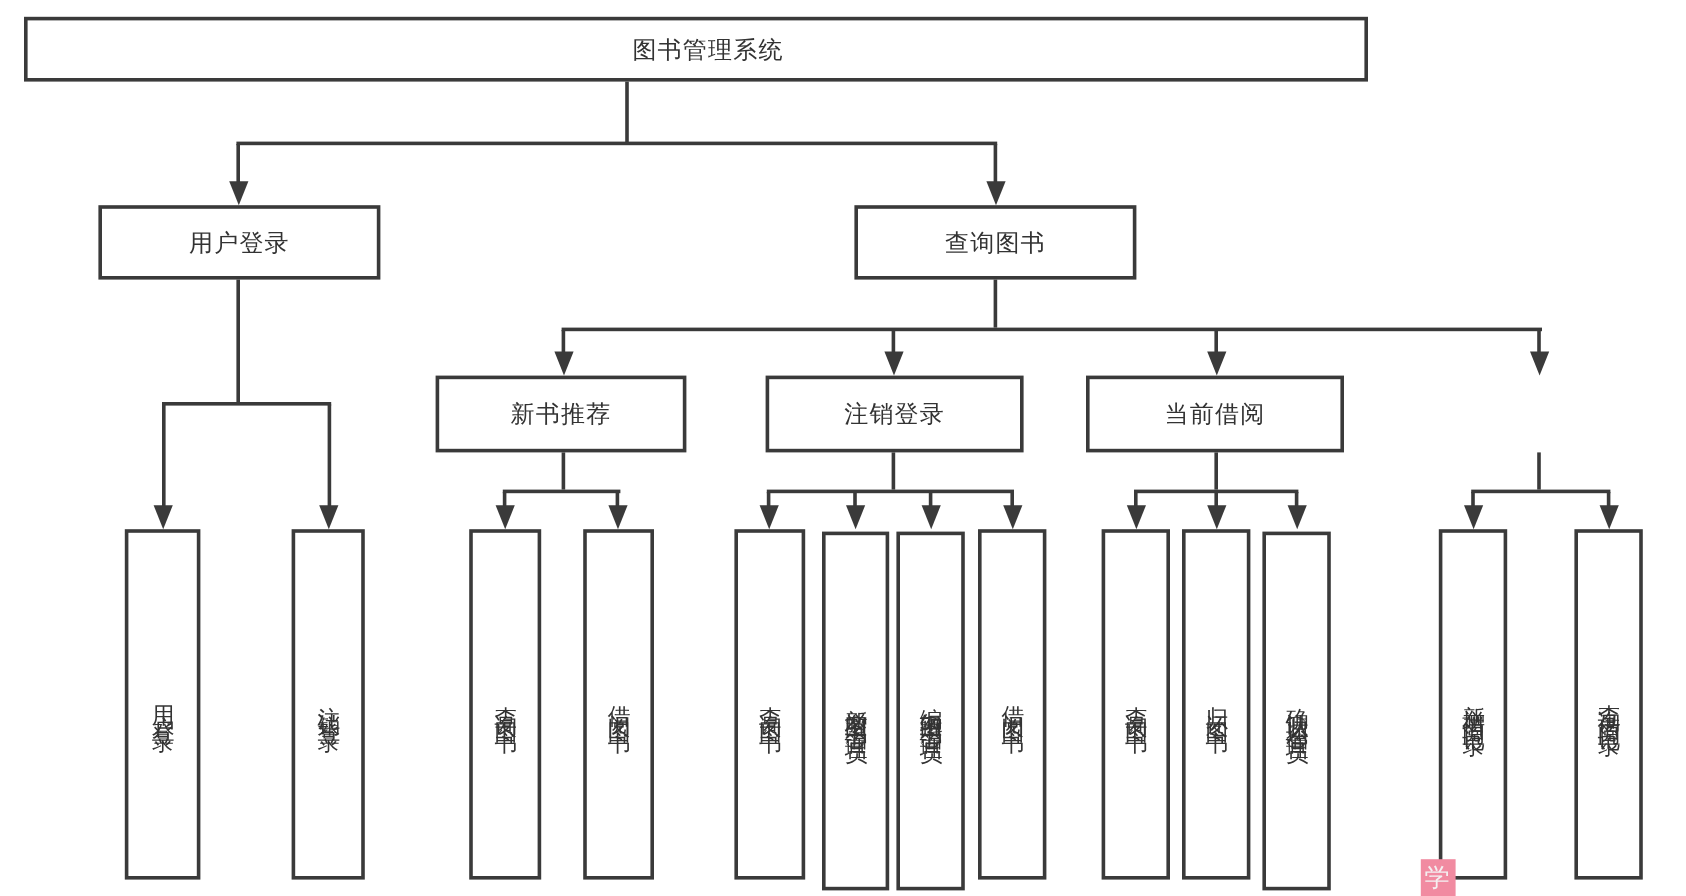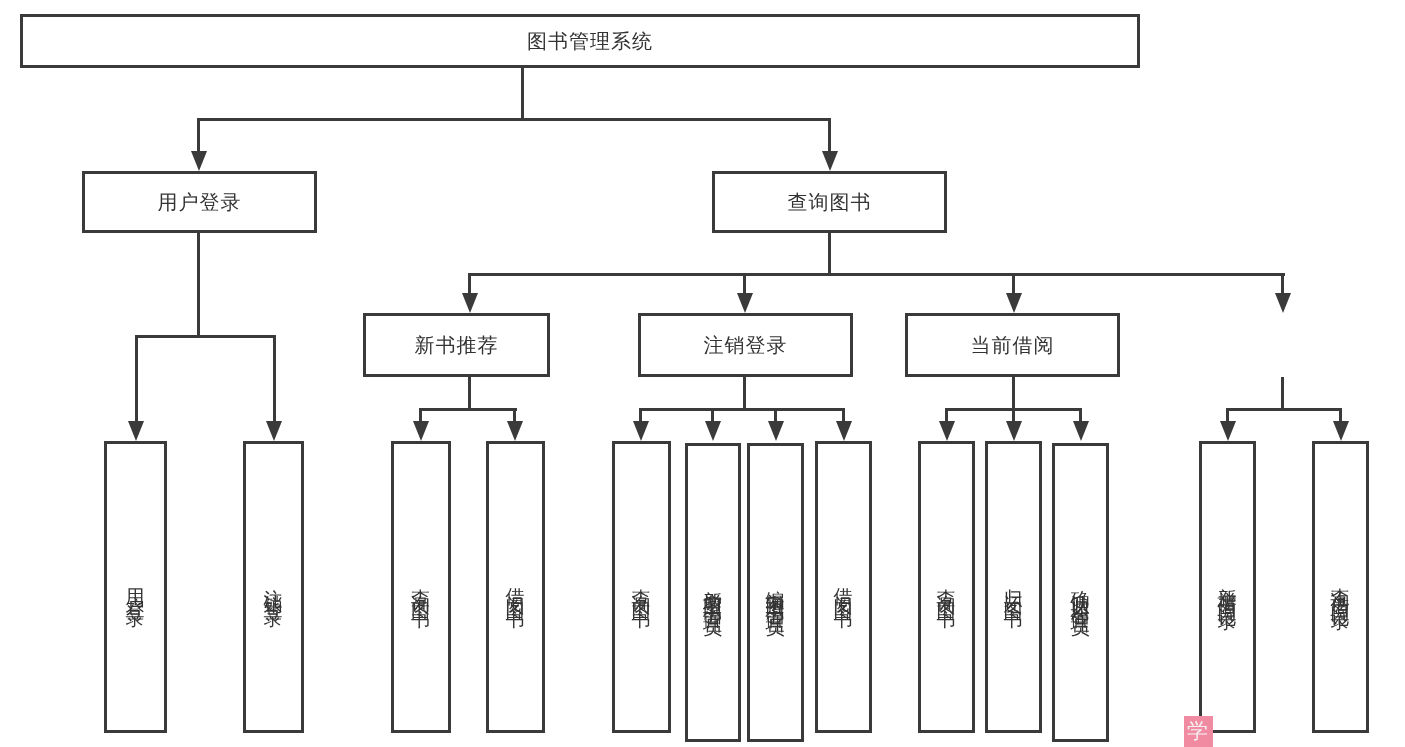--- a/index.html
+++ b/index.html
@@ -46,21 +46,21 @@
 </head>
 <body>
 
 <div id="stage">
 
   <div class="node" style="left:20px;top:14px;width:1120px;height:54px;padding-left:20px;">图书管理系统</div>
 
   <div class="node" style="left:82px;top:171px;width:235px;height:62px;">用户登录</div>
   <div class="node" style="left:712px;top:171px;width:235px;height:62px;">查询图书</div>
 
-  <div class="node" style="left:363px;top:313px;width:187px;height:64px;">新书推荐</div>
+  <div class="node" style="left:363px;top:313px;width:209px;height:64px;">新书推荐</div>
   <div class="node" style="left:638px;top:313px;width:215px;height:64px;">注销登录</div>
   <div class="node" style="left:905px;top:313px;width:215px;height:64px;">当前借阅</div>
 
   <div class="leaf" style="left:104px;top:441px;width:63px;height:292px;">用户登录</div>
   <div class="leaf" style="left:243px;top:441px;width:61px;height:292px;">注销登录</div>
 
   <div class="leaf" style="left:391px;top:441px;width:60px;height:292px;">查询图书</div>
   <div class="leaf" style="left:486px;top:441px;width:59px;height:292px;">借阅图书</div>
 
   <div class="leaf" style="left:612px;top:441px;width:59px;height:292px;">查询图书</div>

